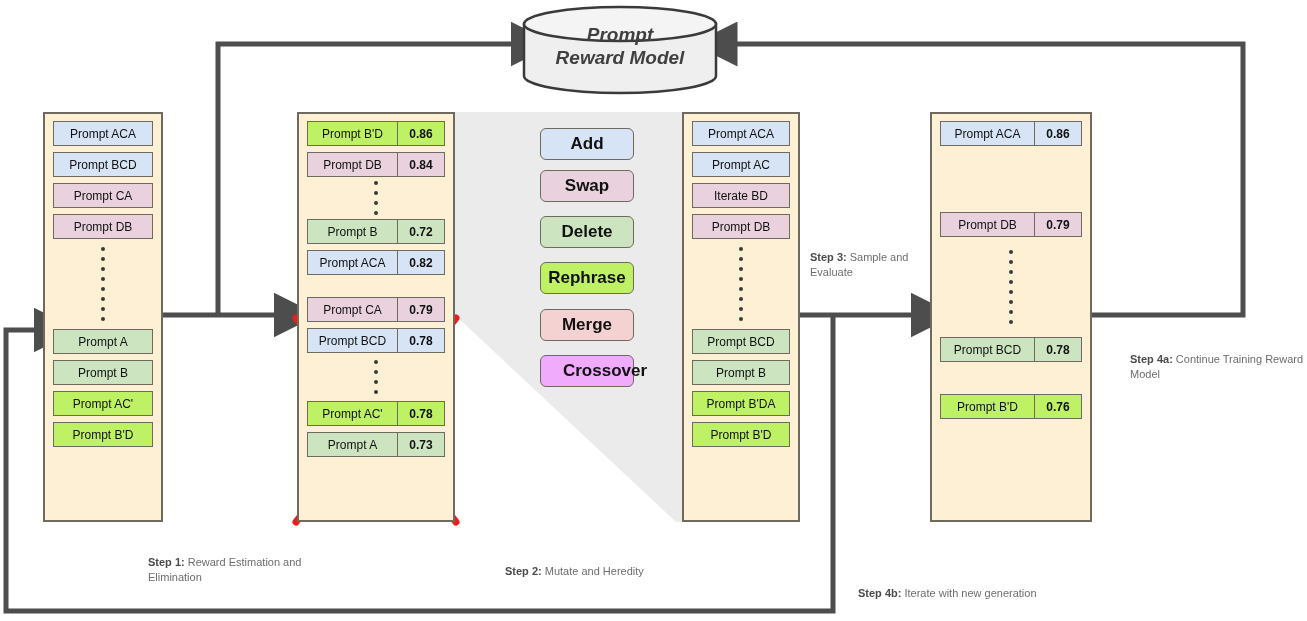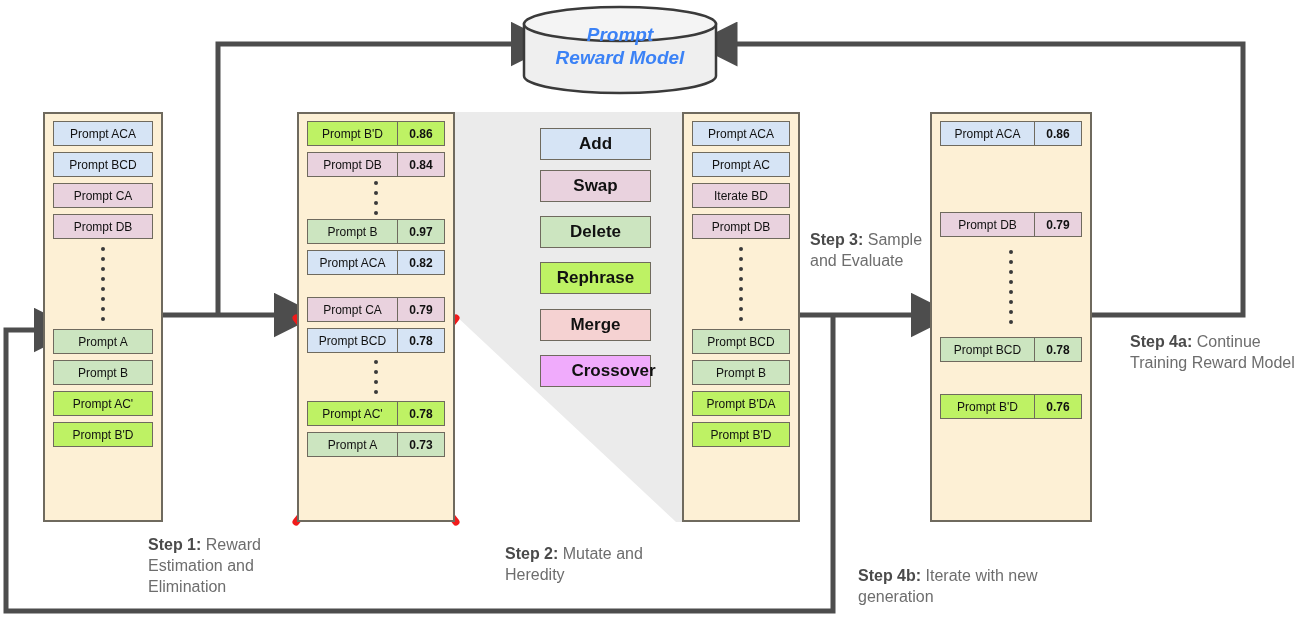--- a/index.html
+++ b/index.html
@@ -52,44 +52,45 @@
     display:flex;flex-direction:column;align-items:center;justify-content:center;
   }
   .dots i{
     display:block;width:4px;height:4px;border-radius:50%;background:#3a3a3a;margin:3px 0;
   }
 
   
   .op{
     position:absolute;
     left:540px;
-    width:111px;height:32px;
+    width:94px;height:32px;
     border:1.5px solid #6f6a5e;
-    border-radius:0;
+    border-radius:6px;
     display:flex;align-items:center;justify-content:center;
     font-size:17px;font-weight:bold;color:#111;
     box-sizing:border-box;
   }
 
   
   .step{
     position:absolute;
-    font-size:16px;
+    font-size:11px;
     line-height:1.32;
     color:#6d6d6d;
+    margin-top:21px;
   }
   .step b{color:#4a4a4a;font-weight:bold;}
 
   
   .cyl-label{
     position:absolute;
     left:526px;top:24px;width:188px;
     text-align:center;
     font-size:19px;font-weight:bold;font-style:italic;
-    color:#3b82f6;line-height:1.2;
+    color:#404040;line-height:1.2;
     font-family:"Liberation Sans",sans-serif;
   }
 </style>
 </head>
 <body>
 
 <div id="stage">
 
   <svg class="svg-layer" viewBox="0 0 1307 621">
     <defs>
@@ -173,21 +174,21 @@
       <span class="score">0.84</span>
     </div>
     <div class="dots" style="height:42px;">
       <i></i>
         <i></i>
         <i></i>
         <i></i>
     </div>
     <div class="row c-green" style="margin-bottom:6px;">
       <span class="lbl">Prompt B</span>
-      <span class="score">0.97</span>
+      <span class="score">0.72</span>
     </div>
     <div class="row c-blue" style="margin-bottom:22px;">
       <span class="lbl">Prompt ACA</span>
       <span class="score">0.82</span>
     </div>
 
     <div class="row c-pink" style="margin-bottom:6px;">
       <span class="lbl">Prompt CA</span>
       <span class="score">0.79</span>
     </div>

